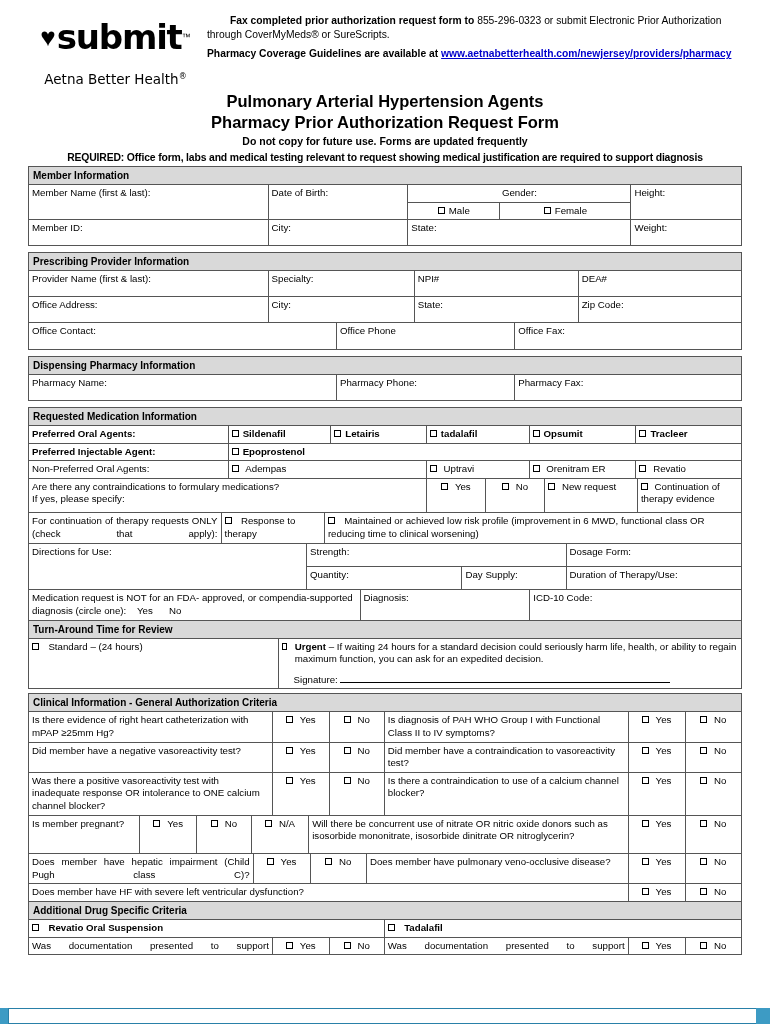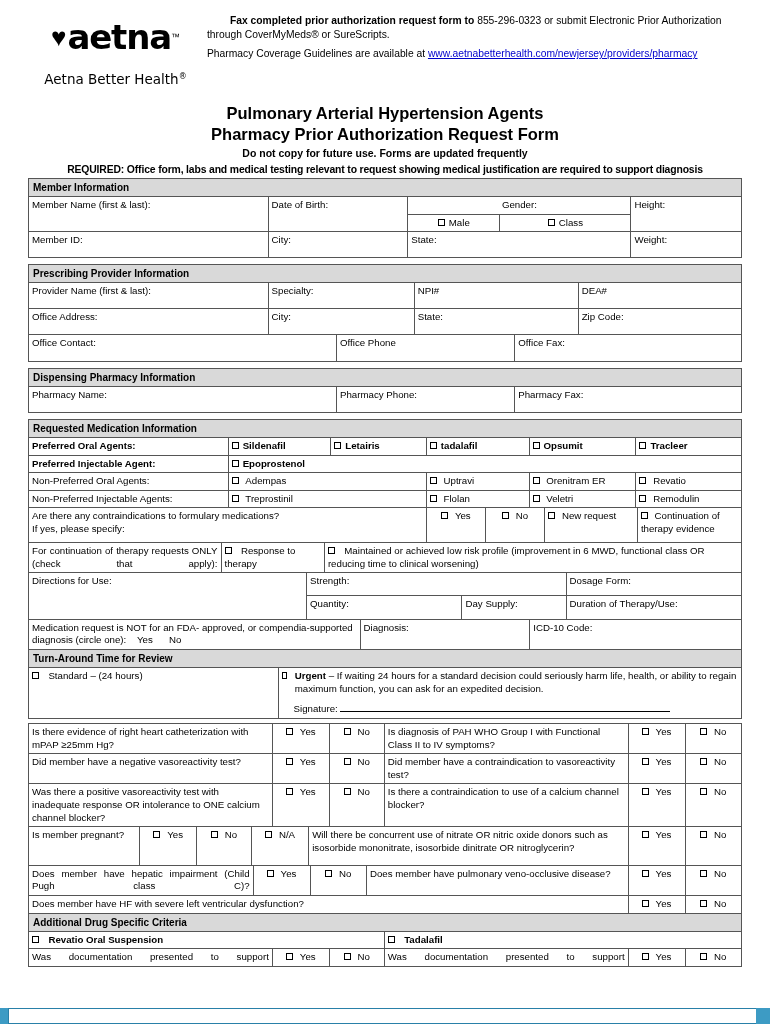--- a/index.html
+++ b/index.html
@@ -26,27 +26,27 @@
   }
   .tm { font-size:9px; vertical-align:super; font-weight:normal; }
   .logo-sub {
     text-align:center; font-size:13.5px; margin-top:17px;
     font-family:"DejaVu Sans", sans-serif;
   }
   .logo-sub sup { font-size:8px; }
 
   .header-text { flex:1; padding-left:4px; font-size:10.3px; line-height:1.33; }
   .header-text p { margin:0 0 6px 0; }
-  .header-text p:last-child { margin-bottom:12px; }
+  .header-text p:last-child { margin-bottom:12px;font-weight:bold; }
   .bold { font-weight:bold;margin-left:23px; }
   .u-bold { font-weight:bold; text-decoration:underline; }
   a.link { color:#0000cc; text-decoration:underline; }
 
   
-  .title-block { text-align:center; margin-top:16px; }
+  .title-block { text-align:center; margin-top:4px; }
   .title1, .title2 { font-size:16.5px; font-weight:bold; line-height:1.25; }
   .title3 { font-size:10.5px; font-weight:bold; margin-top:3px; }
   .required-line {
     font-size:10.4px; font-weight:bold; text-align:center;
     margin-top:5px; margin-bottom:3px; letter-spacing:-0.15px;
   }
 
   
   table.form {
     width:100%; border-collapse:collapse; table-layout:fixed;
@@ -88,21 +88,21 @@
 </style>
 </head>
 <body>
 
 <div class="page">
 
   <div class="header">
     <div class="logo-col">
       <div class="logo-mark">
         <span class="heart">♥</span>
-          <span class="logo-word">aetna</span>
+          <span class="logo-word">submit</span>
           <span class="tm">™</span>
       </div>
       <div class="logo-sub"><span>Aetna Better Health</span><sup>®</sup></div>
     </div>
     <div class="header-text">
       <p><span class="bold">Fax completed prior authorization request form to</span><span> 855-296-0323 or submit Electronic Prior Authorization through CoverMyMeds® or SureScripts.</span></p>
       <p><span>Pharmacy Coverage Guidelines are available at </span><a class="link" href="#">www.aetnabetterhealth.com/newjersey/providers/pharmacy</a></p>
     </div>
   </div>
 
@@ -126,21 +126,21 @@
       <td class="sect" colspan="5">Member Information</td>
     </tr>
     <tr>
       <td rowspan="2" style="height:34px">Member Name (first &amp; last):</td>
       <td rowspan="2">Date of Birth:</td>
       <td class="ctr" colspan="2">Gender:</td>
       <td rowspan="2">Height:</td>
     </tr>
     <tr>
       <td class="ctr"><span class="cb"></span><span>Male</span></td>
-      <td class="ctr"><span class="cb"></span><span>Class</span></td>
+      <td class="ctr"><span class="cb"></span><span>Female</span></td>
     </tr>
     <tr class="tall-a">
       <td>Member ID:</td>
       <td>City:</td>
       <td colspan="2">State:</td>
       <td>Weight:</td>
     </tr>
   </tbody>
     </table>
 
@@ -233,27 +233,20 @@
     <tr>
       <td class="bld">Preferred Injectable Agent:</td>
       <td class="bld cbw" colspan="5"><span class="cb"></span><span>Epoprostenol</span></td>
     </tr>
     <tr>
       <td>Non-Preferred Oral Agents:</td>
       <td colspan="2"><span class="cb"></span>&nbsp;<span>Adempas</span></td>
       <td><span class="cb"></span>&nbsp;<span>Uptravi</span></td>
       <td><span class="cb"></span>&nbsp;<span>Orenitram ER</span></td>
       <td><span class="cb"></span>&nbsp;<span>Revatio</span></td>
-    </tr>
-    <tr>
-      <td>Non-Preferred Injectable Agents:</td>
-      <td colspan="2"><span class="cb"></span>&nbsp;<span>Treprostinil</span></td>
-      <td><span class="cb"></span>&nbsp;<span>Flolan</span></td>
-      <td><span class="cb"></span>&nbsp;<span>Veletri</span></td>
-      <td><span class="cb"></span>&nbsp;<span>Remodulin</span></td>
     </tr>
   </tbody>
     </table>
 
   <table class="form">
     <colgroup>
         <col style="width:55.8%">
         <col style="width:8.3%">
         <col style="width:8.3%">
         <col style="width:13.0%">
@@ -352,20 +345,23 @@
   <table class="form">
     <colgroup>
       <col style="width:34.2%">
         <col style="width:8.0%">
         <col style="width:7.7%">
       <col style="width:34.2%">
         <col style="width:8.0%">
         <col style="width:7.9%">
     </colgroup>
     <tbody>
+        <tr>
+      <td class="sect" colspan="6">Clinical Information - General Authorization Criteria</td>
+    </tr>
 
     <tr>
       <td style="height:28px">Is there evidence of right heart catheterization with mPAP ≥25mm Hg?</td>
       <td class="ctr"><span class="cb"></span>&nbsp;<span>Yes</span></td>
       <td class="ctr"><span class="cb"></span>&nbsp;<span>No</span></td>
       <td>Is diagnosis of PAH WHO Group I with Functional Class II to IV symptoms?</td>
       <td class="ctr"><span class="cb"></span>&nbsp;<span>Yes</span></td>
       <td class="ctr"><span class="cb"></span>&nbsp;<span>No</span></td>
     </tr>
 

